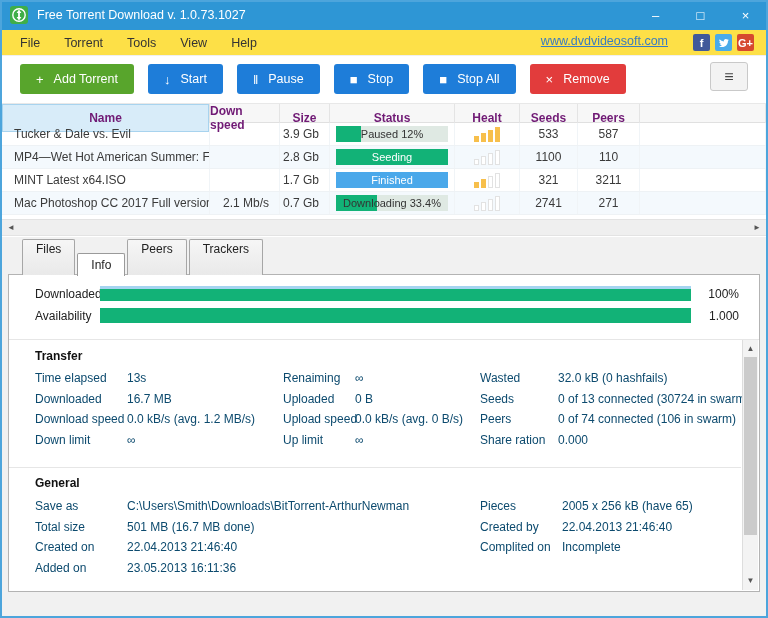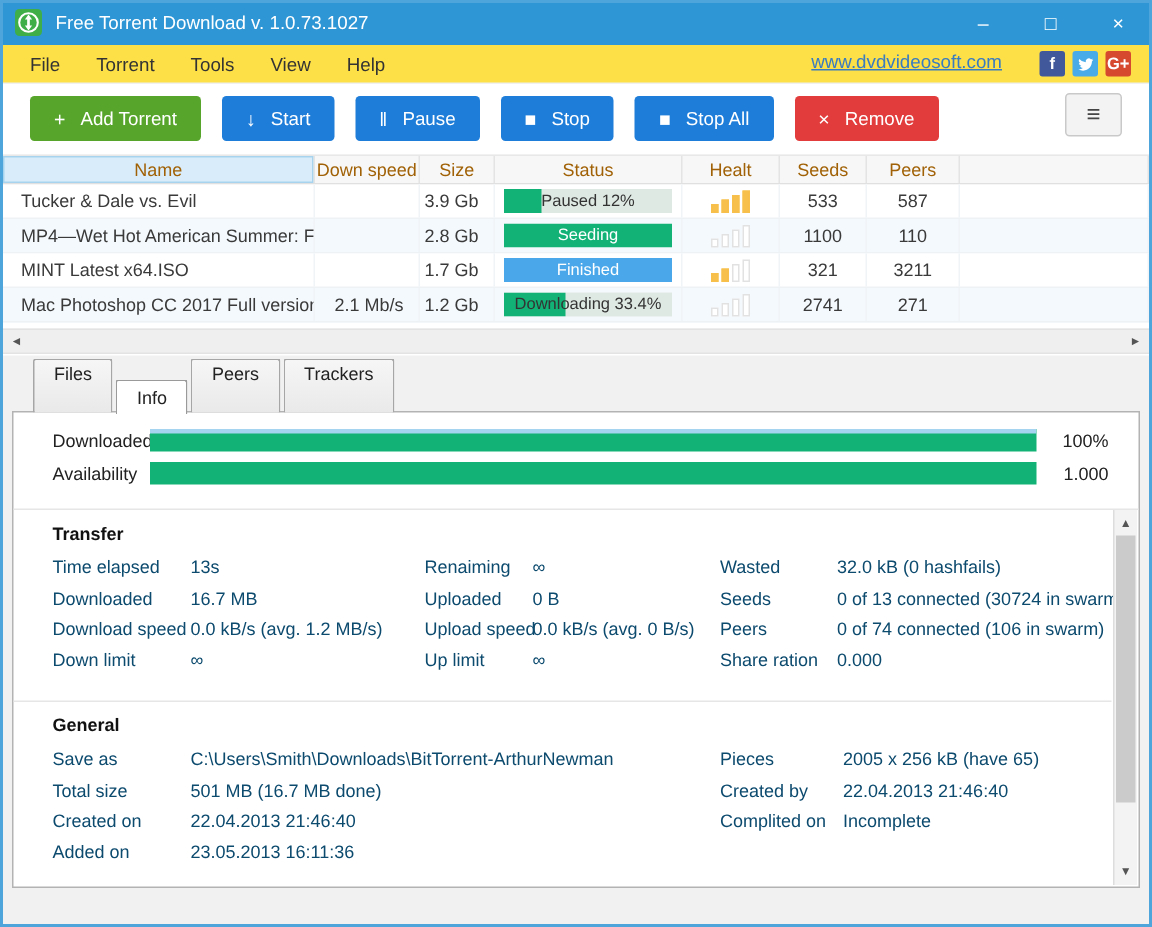--- a/index.html
+++ b/index.html
@@ -24,21 +24,21 @@
   
   .toolbar { position:absolute; top:56px; left:2px; right:2px; height:46px; background:#fff; display:flex; align-items:center; gap:14px; padding-left:18px; }
   .tb-btn { height:30px; padding:0 16px; border:none; border-radius:3px; color:#fff; font-size:12.5px; display:flex; align-items:center; gap:10px; cursor:pointer; font-family:"Liberation Sans",sans-serif; }
   .tb-glyph { font-size:13px; line-height:1; }
   .menu-btn { position:absolute; right:20px; top:62px; width:38px; height:29px; background:#f3f3f3; border:1px solid #c9c9c9; border-radius:3px; font-size:16px; color:#444; display:flex; align-items:center; justify-content:center; cursor:pointer; }
 
   
   .table { position:absolute; top:103px; left:2px; right:2px; }
   .thead, .trow { display:grid; grid-template-columns:208px 70px 50px 125px 65px 58px 62px 1fr; }
   .thead { height:20px; background:#f7f7f7; border-top:1px solid #e8e8e8; border-bottom:1px solid #e0e0e0; }
-  .th { font-size:12px; color:#a16207; display:flex; align-items:center; justify-content:center; border-right:1px solid #e4e4e4; }
+  .th { font-size:12px; color:#701a75; display:flex; align-items:center; justify-content:center; border-right:1px solid #e4e4e4;font-weight:bold; }
   .th-active { background:#d8ecf9; box-shadow: inset 0 0 0 1px #a8d3ee; }
   .trow { height:23px; border-bottom:1px solid #eef2f5; background:#fff; }
   .trow.alt { background:#f4f9fd; }
   .td { font-size:12px; color:#3a3a3a; display:flex; align-items:center; border-right:1px solid #f0f4f7; overflow:hidden; }
   .td-name { padding-left:12px; white-space:nowrap; }
   .td-right { justify-content:flex-end; padding-right:10px; }
   .td-center { justify-content:center; }
   .stbar { position:relative; width:112px; height:16px; overflow:hidden; }
   .stfill { position:absolute; left:0; top:0; bottom:0; }
   .stlabel { position:absolute; inset:0; display:flex; align-items:center; justify-content:center; font-size:11px; }
@@ -226,21 +226,21 @@
               <div class="hbar" style="height: 15px;"></div>
             </div>
           </div>
           <div class="td td-center">321</div>
           <div class="td td-center">3211</div>
           <div class="td"></div>
         </div>
         <div class="trow alt">
           <div class="td td-name">Mac Photoshop CC 2017 Full version...</div>
           <div class="td td-right">2.1 Mb/s</div>
-          <div class="td td-right">1.2 Gb</div>
+          <div class="td td-right">0.7 Gb</div>
           <div class="td td-center">
             <div class="stbar" style="background: rgb(223, 233, 227);">
               <div class="stfill" style="width: 37%; background: rgb(18, 178, 119);"></div>
               <div class="stlabel" style="color: rgb(51, 51, 51);">Downloading 33.4%</div>
             </div>
           </div>
           <div class="td td-center">
             <div class="health">
               <div class="hbar" style="height: 6px;"></div>
               <div class="hbar" style="height: 9px;"></div>

